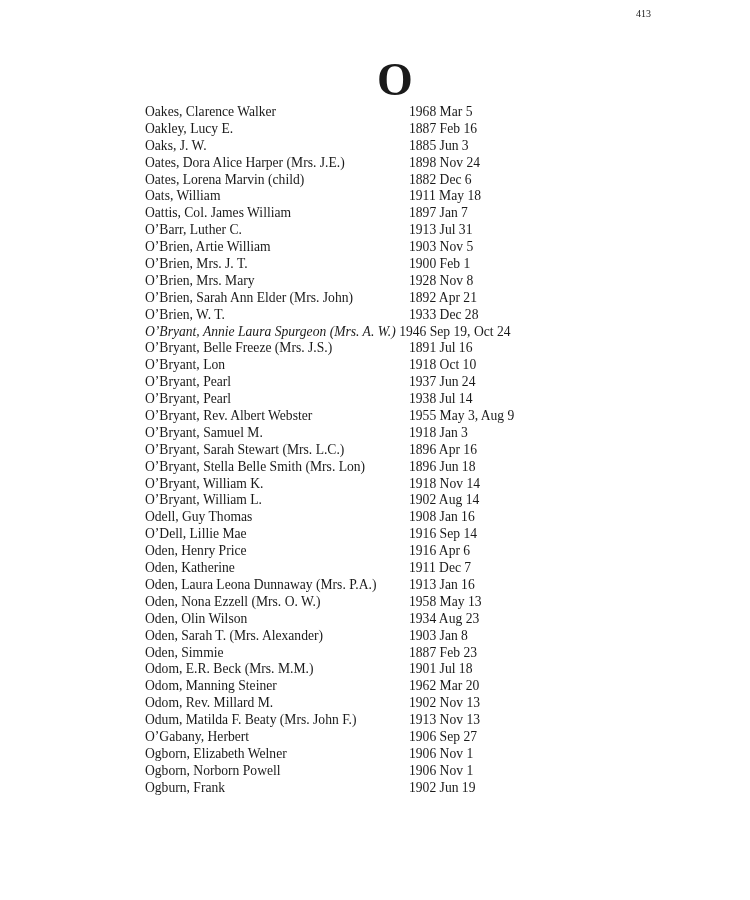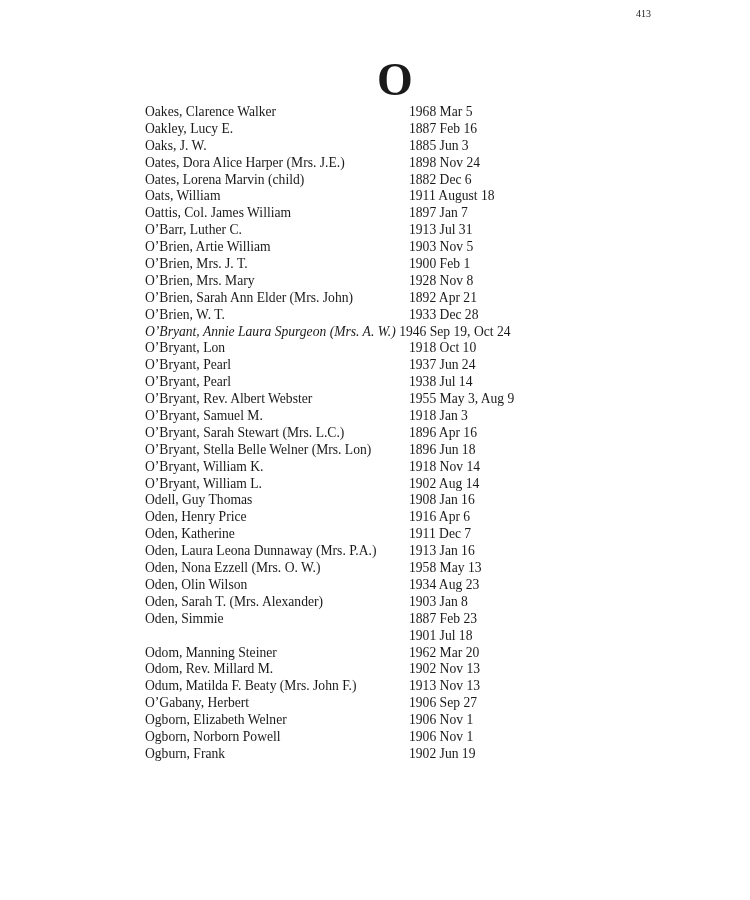--- a/index.html
+++ b/index.html
@@ -47,21 +47,21 @@
     <div class="entry">
       <span class="name">Oates, Dora Alice Harper (Mrs. J.E.)</span>
       <span class="date">1898 Nov 24</span>
     </div>
     <div class="entry">
       <span class="name">Oates, Lorena Marvin (child)</span>
       <span class="date">1882 Dec 6</span>
     </div>
     <div class="entry">
       <span class="name">Oats, William</span>
-      <span class="date">1911 August 18</span>
+      <span class="date">1911 May 18</span>
     </div>
     <div class="entry">
       <span class="name">Oattis, Col. James William</span>
       <span class="date">1897 Jan 7</span>
     </div>
     <div class="entry">
       <span class="name">O’Barr, Luther C.</span>
       <span class="date">1913 Jul 31</span>
     </div>
     <div class="entry">
@@ -79,20 +79,24 @@
     <div class="entry">
       <span class="name">O’Brien, Sarah Ann Elder (Mrs. John)</span>
       <span class="date">1892 Apr 21</span>
     </div>
     <div class="entry">
       <span class="name">O’Brien, W. T.</span>
       <span class="date">1933 Dec 28</span>
     </div>
     <div class="entry inline"><span class="name">O’Bryant, Annie Laura Spurgeon (Mrs. A. W.)</span> <span class="date">1946 Sep 19, Oct 24</span></div>
     <div class="entry">
+      <span class="name">O’Bryant, Belle Freeze (Mrs. J.S.)</span>
+      <span class="date">1891 Jul 16</span>
+    </div>
+    <div class="entry">
       <span class="name">O’Bryant, Lon</span>
       <span class="date">1918 Oct 10</span>
     </div>
     <div class="entry">
       <span class="name">O’Bryant, Pearl</span>
       <span class="date">1937 Jun 24</span>
     </div>
     <div class="entry">
       <span class="name">O’Bryant, Pearl</span>
       <span class="date">1938 Jul 14</span>
@@ -103,34 +107,38 @@
     </div>
     <div class="entry">
       <span class="name">O’Bryant, Samuel M.</span>
       <span class="date">1918 Jan 3</span>
     </div>
     <div class="entry">
       <span class="name">O’Bryant, Sarah Stewart (Mrs. L.C.)</span>
       <span class="date">1896 Apr 16</span>
     </div>
     <div class="entry">
-      <span class="name">O’Bryant, Stella Belle Welner (Mrs. Lon)</span>
+      <span class="name">O’Bryant, Stella Belle Smith (Mrs. Lon)</span>
       <span class="date">1896 Jun 18</span>
     </div>
     <div class="entry">
       <span class="name">O’Bryant, William K.</span>
       <span class="date">1918 Nov 14</span>
     </div>
     <div class="entry">
       <span class="name">O’Bryant, William L.</span>
       <span class="date">1902 Aug 14</span>
     </div>
     <div class="entry">
       <span class="name">Odell, Guy Thomas</span>
       <span class="date">1908 Jan 16</span>
+    </div>
+    <div class="entry">
+      <span class="name">O’Dell, Lillie Mae</span>
+      <span class="date">1916 Sep 14</span>
     </div>
     <div class="entry">
       <span class="name">Oden, Henry Price</span>
       <span class="date">1916 Apr 6</span>
     </div>
     <div class="entry">
       <span class="name">Oden, Katherine</span>
       <span class="date">1911 Dec 7</span>
     </div>
     <div class="entry">
@@ -147,20 +155,21 @@
     </div>
     <div class="entry">
       <span class="name">Oden, Sarah T. (Mrs. Alexander)</span>
       <span class="date">1903 Jan 8</span>
     </div>
     <div class="entry">
       <span class="name">Oden, Simmie</span>
       <span class="date">1887 Feb 23</span>
     </div>
     <div class="entry">
+      <span class="name">Odom, E.R. Beck (Mrs. M.M.)</span>
       <span class="date">1901 Jul 18</span>
     </div>
     <div class="entry">
       <span class="name">Odom, Manning Steiner</span>
       <span class="date">1962 Mar 20</span>
     </div>
     <div class="entry">
       <span class="name">Odom, Rev. Millard M.</span>
       <span class="date">1902 Nov 13</span>
     </div>

